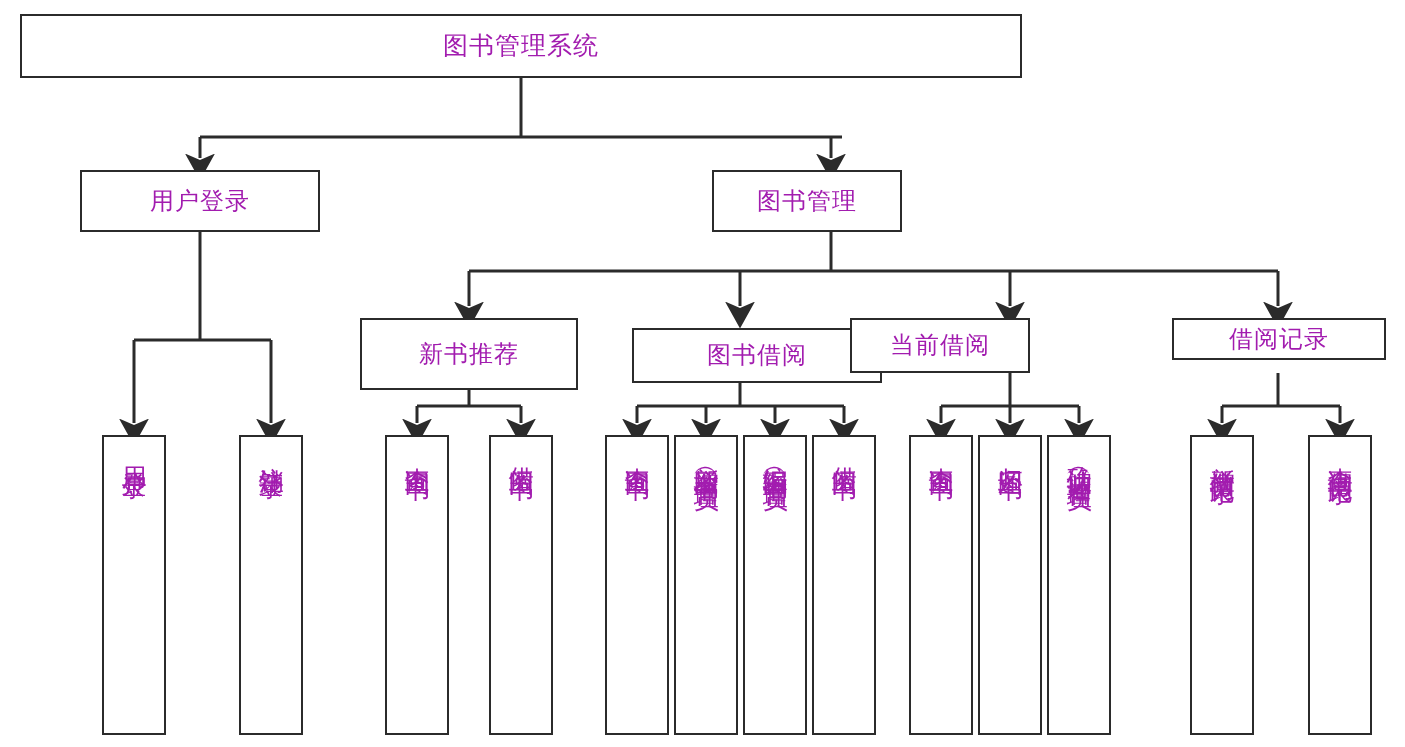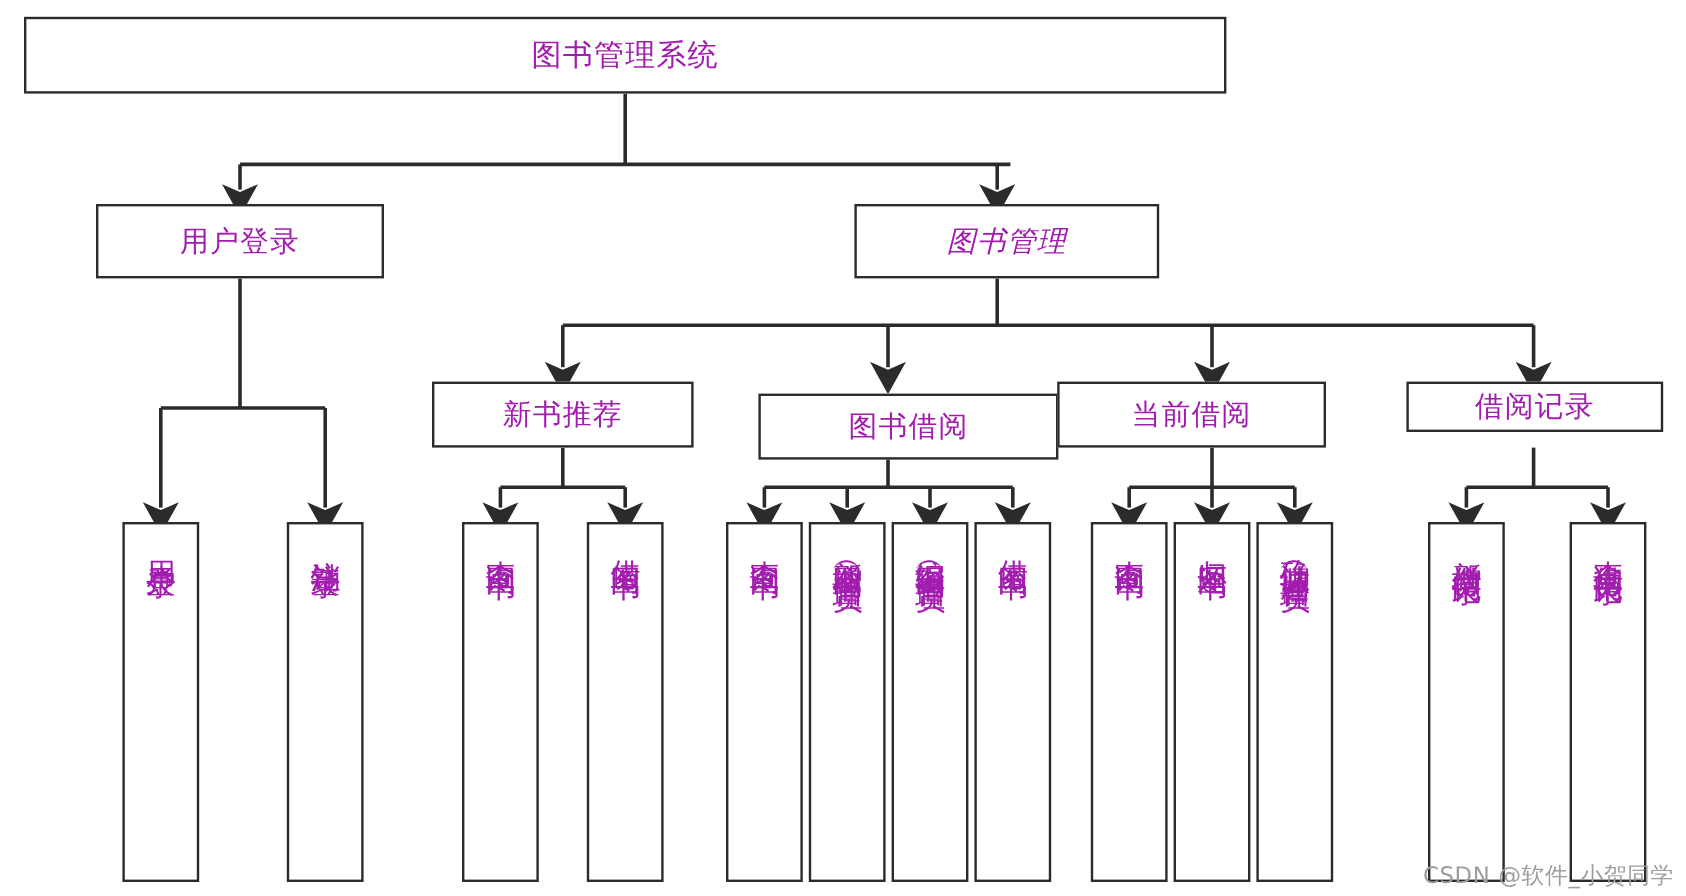--- a/index.html
+++ b/index.html
@@ -127,31 +127,31 @@
     </g>
   </svg>
 
   <div class="node horiz root" style="left:20px; top:14px; width:1002px; height:64px;">
     <span>图书管理系统</span>
   </div>
 
   <div class="node horiz" style="left:80px; top:170px; width:240px; height:62px;">
     <span>用户登录</span>
   </div>
-  <div class="node horiz" style="left:712px; top:170px; width:254px; height:62px;font-style:italic;">
+  <div class="node horiz" style="left:712px; top:170px; width:190px; height:62px;">
     <span>图书管理</span>
   </div>
 
-  <div class="node horiz" style="left:360px; top:318px; width:218px; height:55px;">
+  <div class="node horiz" style="left:360px; top:318px; width:218px; height:72px;">
     <span>新书推荐</span>
   </div>
   <div class="node horiz" style="left:632px; top:328px; width:250px; height:55px;">
     <span>图书借阅</span>
   </div>
-  <div class="node horiz" style="left:881px; top:318px; width:224px; height:55px;">
+  <div class="node horiz" style="left:850px; top:318px; width:180px; height:55px;">
     <span>当前借阅</span>
   </div>
   <div class="node horiz" style="left:1172px; top:318px; width:214px; height:42px;">
     <span>借阅记录</span>
   </div>
 
   <div class="node vert" style="left:102px; top:435px; width:64px; height:300px;">
     <span class="vlabel">用户登录</span>
   </div>
   <div class="node vert" style="left:239px; top:435px; width:64px; height:300px;">
@@ -188,15 +188,14 @@
     <span class="vlabel">确认归还（管理员）</span>
   </div>
 
   <div class="node vert" style="left:1190px; top:435px; width:64px; height:300px;">
     <span class="vlabel">新增借阅记录</span>
   </div>
   <div class="node vert" style="left:1308px; top:435px; width:64px; height:300px;">
     <span class="vlabel">查询借阅记录</span>
   </div>
 
-  <div id="watermark">CSDN @软件_小贺同学</div>
 
 </div>
 
 </body></html>

